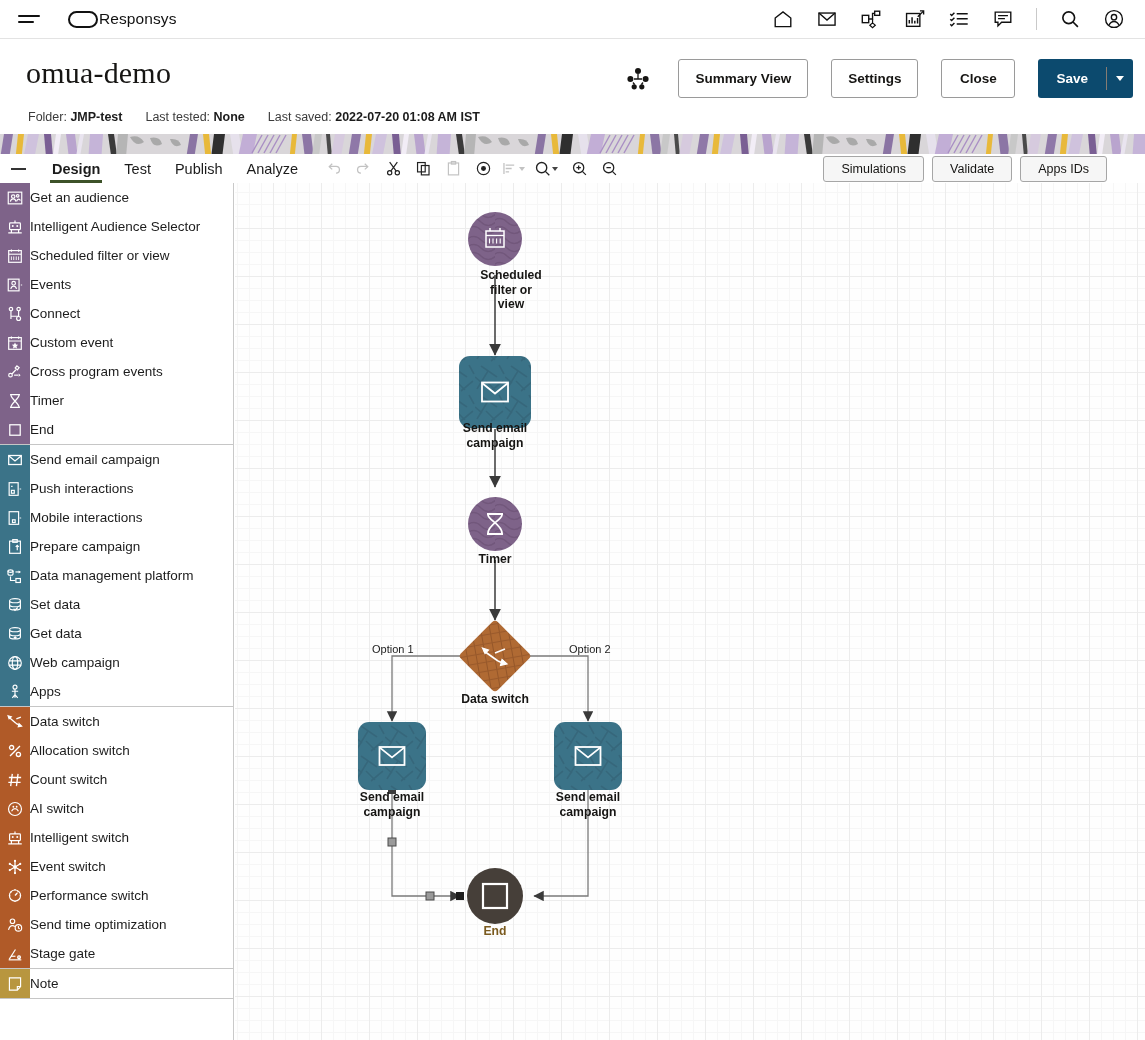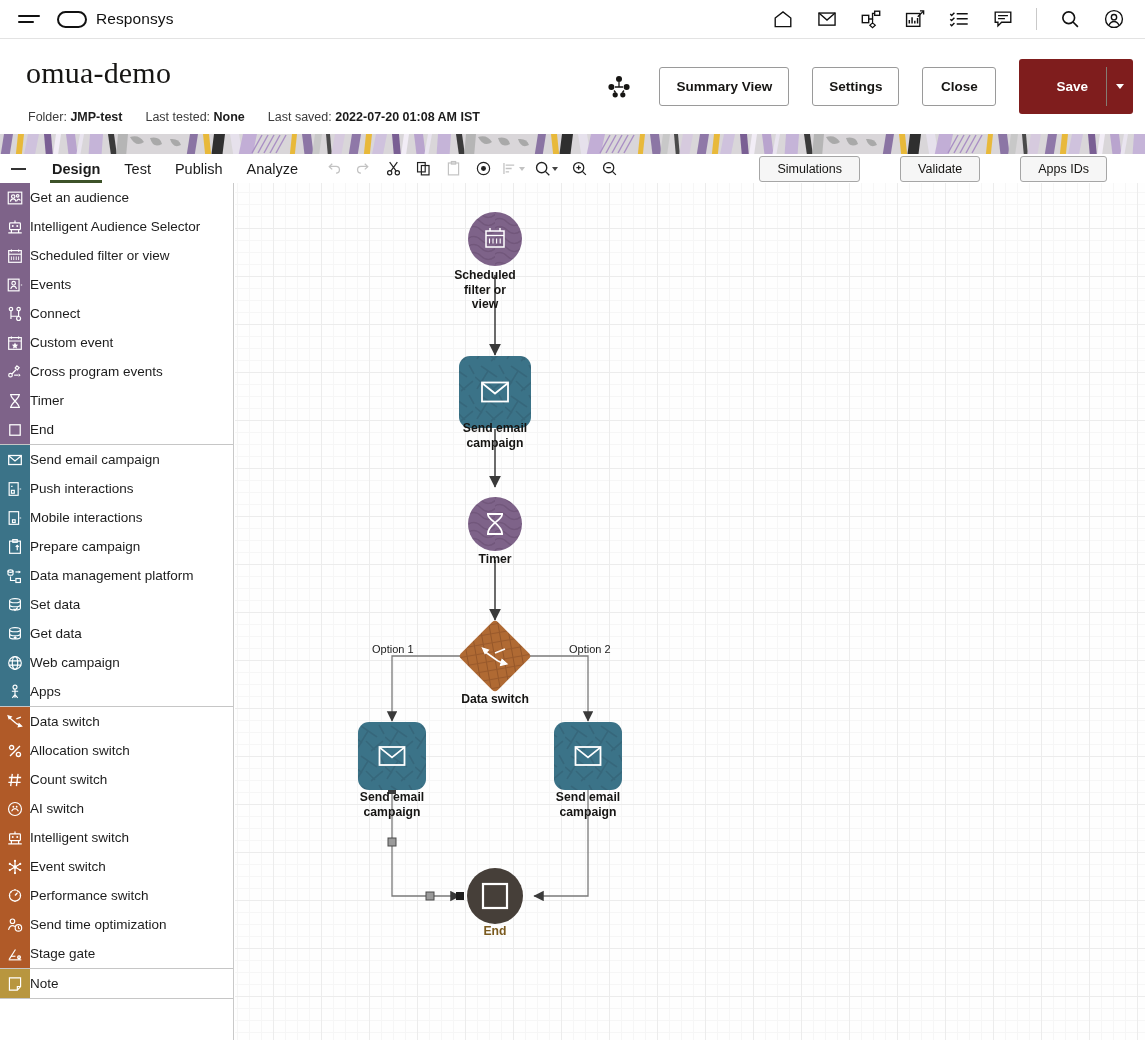--- a/index.html
+++ b/index.html
@@ -17,21 +17,21 @@
   .topbar {
     position: absolute; top: 0; left: 0; width: 1145px; height: 39px;
     background: #fff; border-bottom: 1px solid #e3e3e3;
     display: flex; align-items: center;
   }
   .hamburger { margin-left: 18px; width: 22px; height: 20px; cursor: pointer;
     display: flex; flex-direction: column; justify-content: center; gap: 4px; }
   .hamburger i { display: block; height: 2px; background: #111; border-radius: 1px; }
   .hamburger i:nth-child(1) { width: 22px; }
   .hamburger i:nth-child(2) { width: 16px; }
-  .brand { display: flex; align-items: center; margin-left: 17px; gap: 9px; }
+  .brand { display: flex; align-items: center; margin-left: 28px; gap: 1px; }
   .oracle-mark {
     width: 30px; height: 17px; border: 2.6px solid #111; border-radius: 9px;
   }
   .brand-name { font-size: 15.5px; color: #111; letter-spacing: .1px; }
   .topbar-right { margin-left: auto; display: flex; align-items: center; gap: 22px; padding-right: 20px; }
   .tb-icon { width: 22px; height: 22px; cursor: pointer; display: block; }
   .tb-sep { width: 1px; height: 22px; background: #c9c9c9; }
 
   
   .pagehead { position: absolute; top: 39px; left: 0; width: 1145px; height: 95px; background: #fff; }
@@ -44,21 +44,21 @@
   .ph-meta .lbl { color: #3b3b3b; }
   .ph-meta .val { font-weight: bold; color: #1c1c1c; }
   .ph-meta .gap { display: inline-block; width: 16px; }
   .ph-actions { position: absolute; right: 12px; top: 20px; display: flex; align-items: center; gap: 23px; }
   .btn {
     height: 39px; min-width: 74px; padding: 0 16px; background: #fff;
     border: 1px solid #9a9a9a; border-radius: 3px; font-size: 13.5px; font-weight: bold;
     color: #161513; cursor: pointer; font-family: "Liberation Sans", sans-serif;
     display: flex; align-items: center; justify-content: center;
   }
-  .splitbtn { display: flex; height: 55px; background: #7f1d1d; border-radius: 3px; overflow: hidden; padding-left: 19px; }
+  .splitbtn { display: flex; height: 39px; background: #0c4a6e; border-radius: 3px; overflow: hidden; }
   .splitbtn .main { display: flex; align-items: center; justify-content: center; padding: 0 18px;
     color: #fff; font-size: 13.5px; font-weight: bold; cursor: pointer; }
   .splitbtn .divider { width: 1px; background: #857c73; margin: 8px 0; }
   .splitbtn .arrow { width: 26px; display: flex; align-items: center; justify-content: center; cursor: pointer; }
   .splitbtn .arrow::after { content: ""; border-left: 4.5px solid transparent; border-right: 4.5px solid transparent;
     border-top: 5.5px solid #fff; }
   .orch-icon { width: 26px; height: 26px; cursor: pointer; margin-right: 4px; }
 
   
   .banner { position: absolute; top: 134px; left: 0; width: 1145px; height: 20px; overflow: hidden; background: #d8d4d8; }
@@ -75,21 +75,21 @@
   .tab.active::after { content: ""; position: absolute; left: 10px; right: 10px; bottom: 0; height: 3px; background: #3d5229; }
   .tools { display: flex; align-items: center; margin-left: 8px; gap: 0; }
   .tool { width: 30px; height: 28px; display: flex; align-items: center; justify-content: center; cursor: pointer; }
   .tool svg { display: block; }
   .tool.disabled { opacity: .32; cursor: default; }
   .caret { width: 0; height: 0; border-left: 3.2px solid transparent; border-right: 3.2px solid transparent;
     border-top: 4px solid #444; margin-left: 1.5px; }
   .toolbar-right { margin-left: auto; display: flex; align-items: center; gap: 8px; padding-right: 12px; }
   .btn-sm { height: 26px; padding: 0 17px; background: #f6f6f6; border: 1px solid #a6a6a6; border-radius: 3px;
     font-size: 12.5px; color: #161513; cursor: pointer; font-family: "Liberation Sans", sans-serif;
-    display: flex; align-items: center; justify-content: center; margin-left: 32px; }
+    display: flex; align-items: center; justify-content: center; }
 
   
   .sidebar { position: absolute; top: 183px; left: 0; width: 234px; height: 857px; background: #fff;
     border-right: 1px solid #c9c9c9; overflow: hidden; }
   .side-item { position: relative; height: 29px; display: flex; align-items: center; cursor: pointer; background: #fff; }
   .side-ico { width: 30px; height: 29px; flex: 0 0 30px; display: flex; align-items: center; justify-content: center; }
   .side-ico svg { display: block; }
   .side-label { margin-left: 0; font-size: 13.5px; color: #1c1c1c; white-space: nowrap; }
   .side-sep { height: 1px; background: #c6c6c6; margin: 0; }
   .grp-purple .side-ico { background: #7e6389; }
@@ -755,21 +755,21 @@
           <path d="M-12.5 -8.6 L0 1.4 L12.5 -8.6"></path>
         </g>
       </g>
 
       <g>
         <circle cx="260" cy="713" r="28" fill="#463f39"></circle>
         <rect x="248" y="701" width="24" height="24" fill="none" stroke="#fff" stroke-width="2.2"></rect>
       </g>
     </svg>
 
-    <div class="node-label" style="left:185px; top:85px; width:130px;">Scheduled
+    <div class="node-label" style="left:211px; top:85px; width:130px;">Scheduled
 filter or
 view</div>
     <div class="node-label" style="left:196px; top:238px; width:128px;">Send email
 campaign</div>
     <div class="node-label" style="left:210px; top:369px; width:100px;">Timer</div>
     <div class="node-label" style="left:195px; top:509px; width:130px;">Data switch</div>
     <div class="node-label" style="left:93px; top:607px; width:128px;">Send email
 campaign</div>
     <div class="node-label" style="left:289px; top:607px; width:128px;">Send email
 campaign</div>

